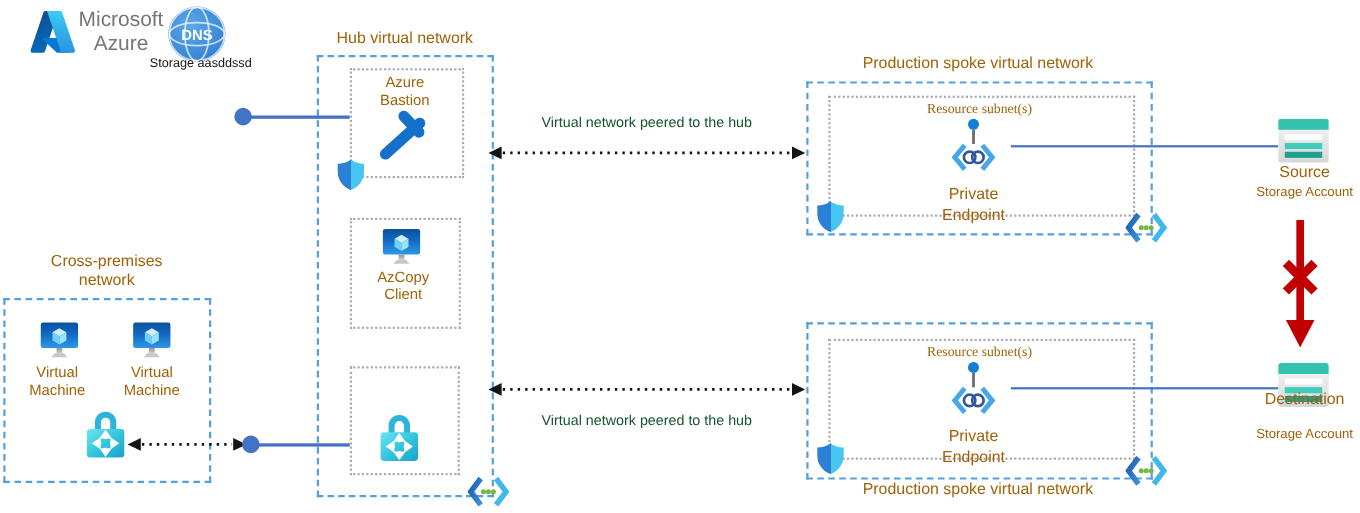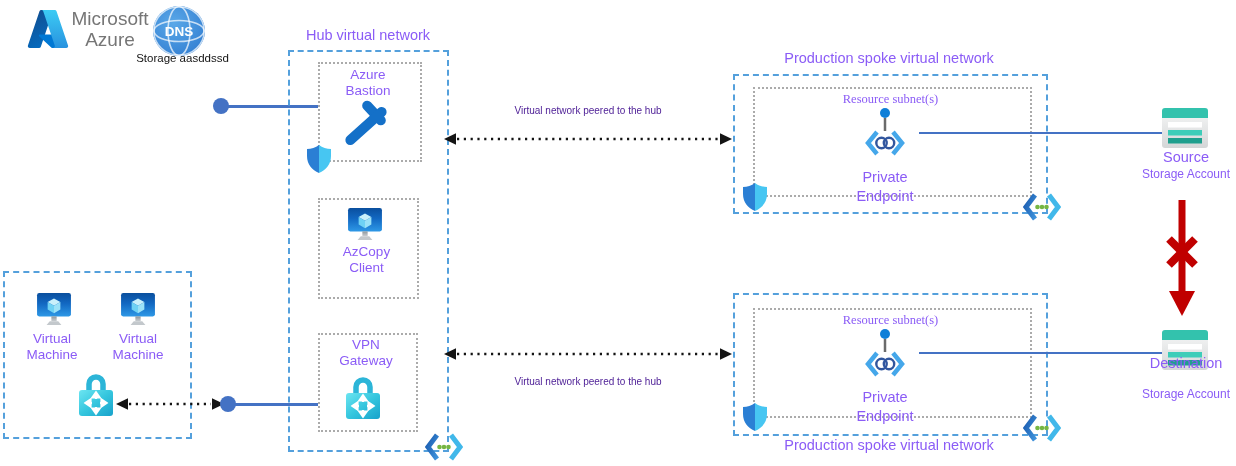--- a/index.html
+++ b/index.html
@@ -1,23 +1,23 @@
 <!DOCTYPE html>
 <html><head>
 <meta charset="utf-8">
 <style>
   html,body{margin:0;padding:0;background:#fff;}
   .canvas{position:relative;width:1236px;height:466px;background:#fff;overflow:hidden;
           font-family:"Liberation Sans",sans-serif;}
   .abs{position:absolute;}
-  .lbl{position:absolute;color:#8b5cf6;text-align:center;white-space:pre-line;
+  .lbl{position:absolute;color:#a16207;text-align:center;white-space:pre-line;
        font-family:"Liberation Sans",sans-serif;}
   .t145{font-size:14.5px;line-height:17px;}
   .t135{font-size:13.5px;line-height:16px;}
-  .t13{font-size:10px;line-height:16px;color:#4c1d95;}
+  .t13{font-size:13px;line-height:16px;color:#14532d;}
   .t125{font-size:12.5px;line-height:15px;font-family:Liberation Serif, serif;}
   .t12{font-size:12px;line-height:14px;}
   .t115{font-size:11.5px;line-height:13px;color:#141414;}
   .brand{font-size:19px;line-height:21px;color:#767676;}
   .pe-lbl{font-size:14.5px;line-height:19px;margin-top:15px;}
   .vnet-box{position:absolute;border:2px dashed #54a0dc;}
   .subnet-box{position:absolute;border:2px dotted #ababab;}
   .dot{position:absolute;width:16px;height:16px;border-radius:50%;background:#4472c4;}
   .bline{position:absolute;height:2.5px;background:#4472c4;}
   svg{display:block;}
@@ -86,20 +86,22 @@
       </clipPath>
     <g clip-path="url(#dnsClip)" stroke="#ffffff" stroke-opacity="0.7" stroke-width="1.6" fill="none">
       <ellipse cx="27" cy="26" rx="25" ry="10.5"></ellipse>
       <ellipse cx="27" cy="26" rx="11" ry="24.5"></ellipse>
       <ellipse cx="27" cy="26" rx="25.2" ry="24.2"></ellipse>
     </g>
     <text x="27" y="31" text-anchor="middle" font-family="Liberation Sans, sans-serif" font-size="13.5" font-weight="bold" fill="#ffffff">DNS</text>
   </svg>
   <div class="lbl t115" style="left:130px;top:52px;width:105px">Storage aasddssd</div>
 
+  <div class="lbl t145" style="left:18px;top:230px;width:158px">Cross-premises
+network</div>
   <div class="vnet-box" style="left:3px;top:271px;width:185px;height:164px"></div>
 
   <svg class="abs" style="left:36px;top:292px" width="36" height="34" viewBox="0 0 34 32">
     <rect x="1" y="1" width="32" height="22" rx="2" fill="url(#gScreen)"></rect>
     <polygon points="17,6 23,9.5 17,13 11,9.5" fill="#c9f0fb"></polygon>
     <polygon points="11,9.5 17,13 17,20 11,16.5" fill="#6fd2f4"></polygon>
     <polygon points="23,9.5 17,13 17,20 23,16.5" fill="#9be2f8"></polygon>
     <rect x="14.5" y="23" width="5" height="4.5" fill="url(#gStand)"></rect>
     <path d="M10 31 h14 l-3 -3.5 h-8 z" fill="#c3c8cc"></path>
   </svg>
@@ -163,22 +165,20 @@
     <polygon points="17,6 23,9.5 17,13 11,9.5" fill="#c9f0fb"></polygon>
     <polygon points="11,9.5 17,13 17,20 11,16.5" fill="#6fd2f4"></polygon>
     <polygon points="23,9.5 17,13 17,20 23,16.5" fill="#9be2f8"></polygon>
     <rect x="14.5" y="23" width="5" height="4.5" fill="url(#gStand)"></rect>
     <path d="M10 31 h14 l-3 -3.5 h-8 z" fill="#c3c8cc"></path>
   </svg>
   <div class="lbl t135" style="left:318px;top:244px;width:97px">AzCopy
 Client</div>
 
   <div class="subnet-box" style="left:318px;top:333px;width:96px;height:95px"></div>
-  <div class="lbl t135" style="left:318px;top:337px;width:96px">VPN
-Gateway</div>
   <svg class="abs" style="left:343px;top:372px" width="40" height="50" viewBox="0 0 40 50">
     <path d="M13 22 V15 a7 7 0 0 1 14 0 V22" stroke="#2cb5d8" stroke-width="5.5" fill="none"></path>
     <rect x="3" y="21" width="34" height="26" rx="3" fill="url(#gLock)"></rect>
     <g stroke="#ffffff" stroke-width="2.2" fill="#ffffff">
       <line x1="20" y1="30" x2="20" y2="27.5"></line>
         <polygon points="20,23.5 16.5,28.5 23.5,28.5"></polygon>
       <line x1="20" y1="38" x2="20" y2="40.5"></line>
         <polygon points="20,44.5 16.5,39.5 23.5,39.5"></polygon>
       <line x1="16" y1="34" x2="13.5" y2="34"></line>
         <polygon points="9.5,34 14.5,30.5 14.5,37.5"></polygon>

